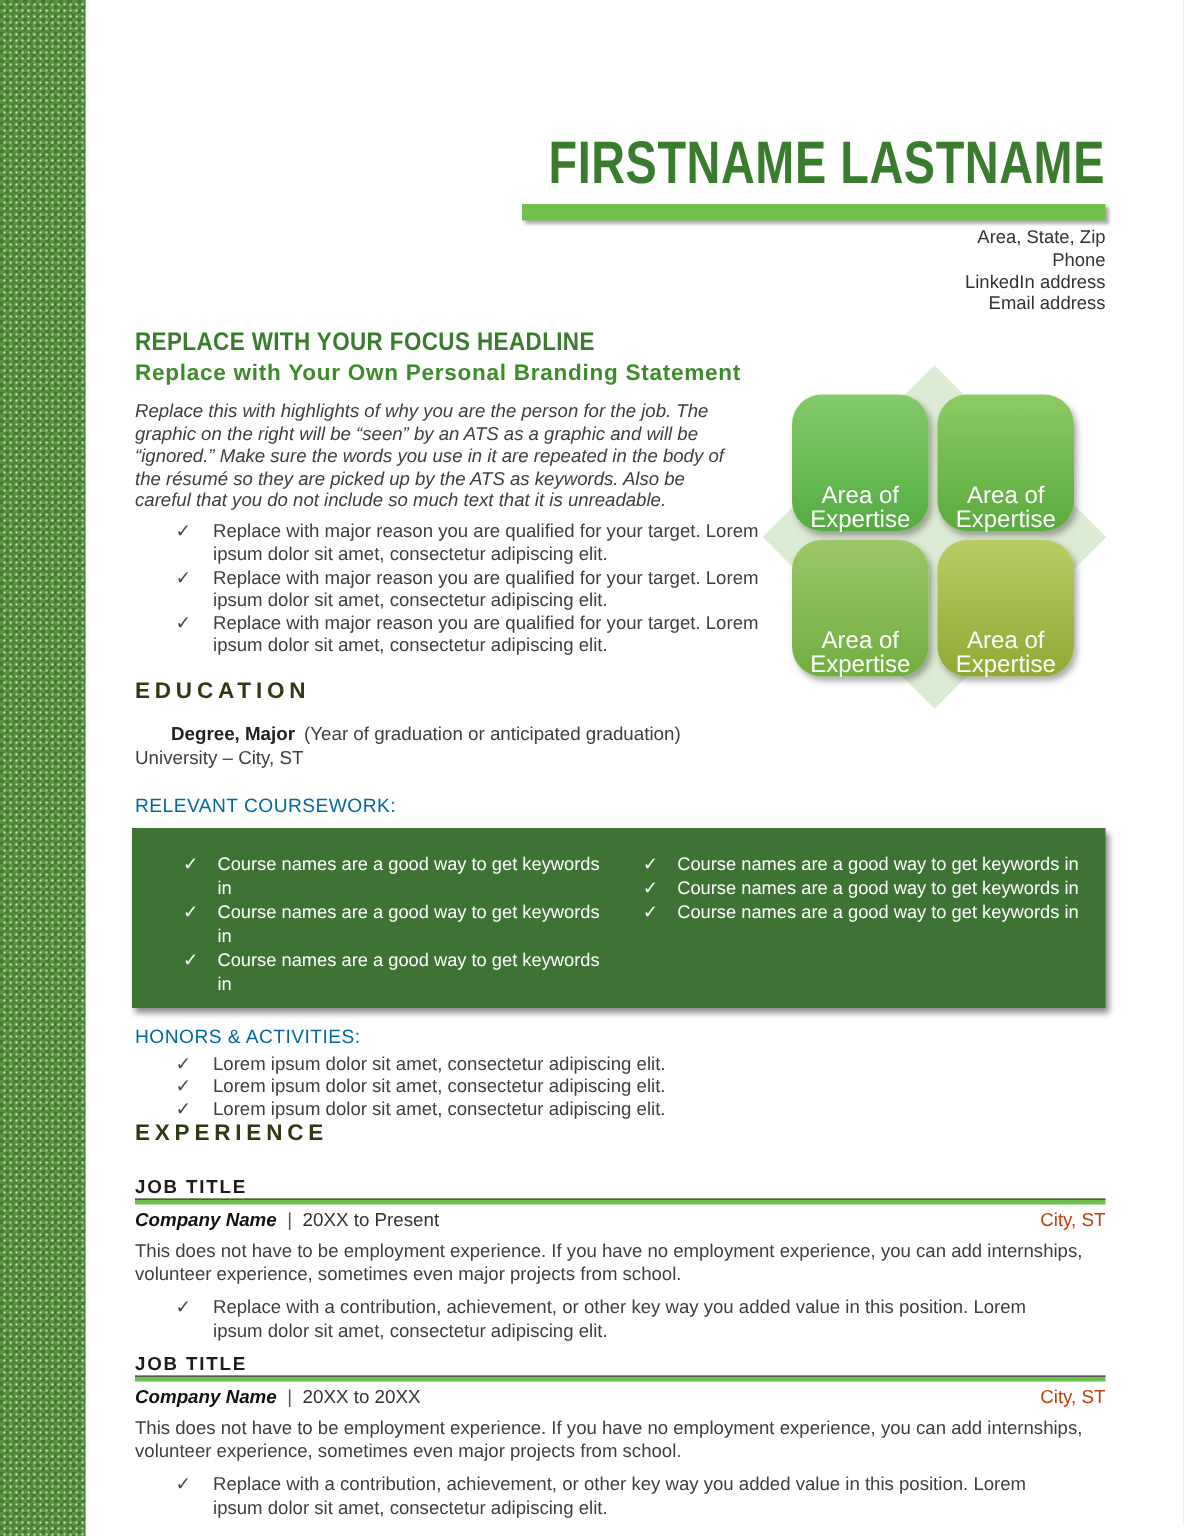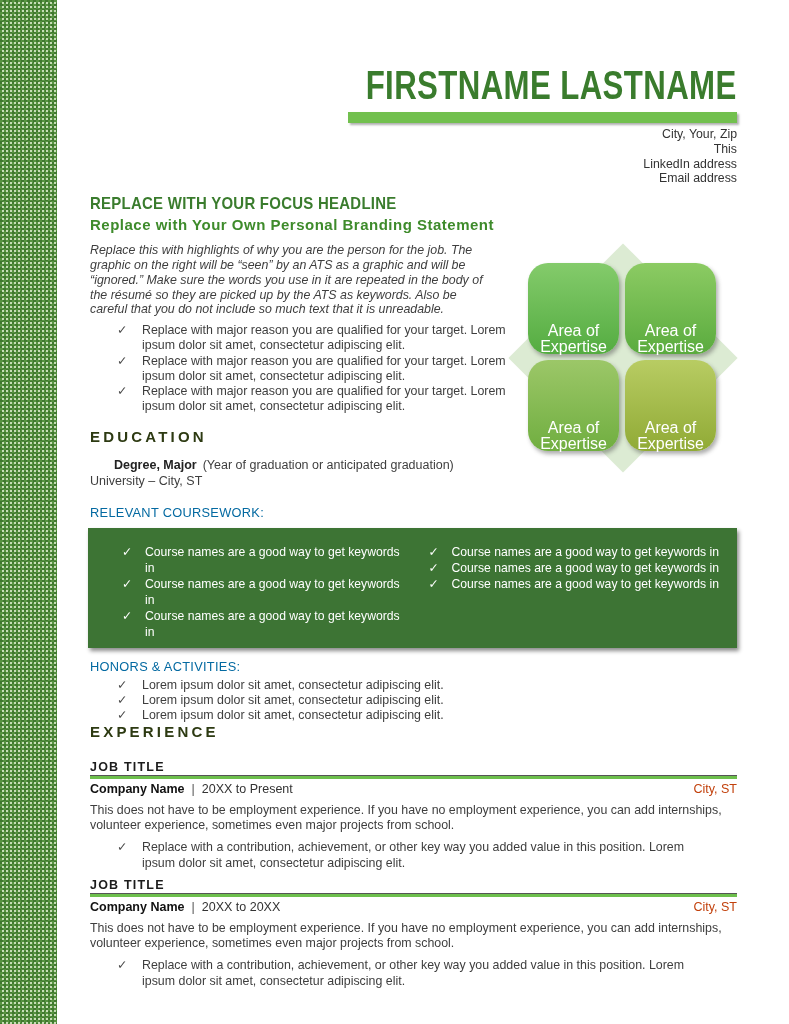--- a/index.html
+++ b/index.html
@@ -15,21 +15,21 @@
     background-image:
       radial-gradient(circle, rgba(222,238,206,0.85) 0.7px, transparent 1.1px),
       linear-gradient(45deg,#41792f 25%,transparent 25%,transparent 75%,#41792f 75%,#41792f),
       linear-gradient(45deg,#41792f 25%,transparent 25%,transparent 75%,#41792f 75%,#41792f);
     background-size:4px 4px,6px 6px,6px 6px;
     background-position:1px 1px,0 0,3px 3px;
   }
   .content{margin-left:57px;padding:0 52px 0 33px;position:relative;}
 
   
-  .header{padding-top:64px;text-align:right;}
+  .header{padding-top:88px;text-align:right;}
   .name{
     display:inline-block;margin:0;white-space:nowrap;
     font-size:40px;font-weight:bold;line-height:42px;letter-spacing:.5px;
     color:#3a7c2d;transform:scaleX(.78);transform-origin:100% 50%;
   }
   .name-bar{
     width:389px;height:11px;margin:6px 0 0 auto;background:#72c04e;
     box-shadow:2px 2px 2px rgba(110,110,110,.55);
   }
   .contact{margin-top:4px;font-size:12.3px;line-height:14.8px;color:#333;}
@@ -101,21 +101,21 @@
 
   
   .job{margin-top:7px;}
   .job.first{margin-top:19px;}
   .job-title{
     margin:0;font-size:12.5px;font-weight:bold;line-height:14px;
     color:#1c1c1c;letter-spacing:1.2px;
   }
   .job-rule{margin-top:1px;height:3px;background:#6dbf4c;border-top:1px solid #555;}
   .company-row{display:flex;margin-top:3px;font-size:12.5px;line-height:15px;align-items:baseline;}
-  .company-row .company{font-weight:bold;color:#111;}
+  .company-row .company{font-weight:bold;color:#111;font-style:italic;}
   .company-row .sep{margin:0 7px;color:#555;}
   .company-row .dates{color:#333;}
   .company-row .location{margin-left:auto;color:#c2410c;}
   .job-desc{margin:6px 0 0 0;font-size:12.4px;line-height:15px;}
   .job ul.checklist{margin-top:7px;width:612px;}
   .job ul.checklist li{line-height:15.5px;}
 </style>
 </head>
 <body>
 
@@ -139,22 +139,22 @@
         </div>
     </div>
   </div>
 
   <div class="content">
 
     <div class="header">
       <h1 class="name">FIRSTNAME LASTNAME</h1>
       <div class="name-bar"></div>
       <div class="contact">
-        <div>City, Your, Zip</div>
-        <div>This</div>
+        <div>Area, State, Zip</div>
+        <div>Phone</div>
         <div>LinkedIn address</div>
         <div>Email address</div>
       </div>
     </div>
 
     <div class="summary">
       <h2 class="headline">REPLACE WITH YOUR FOCUS HEADLINE</h2>
       <div class="branding">Replace with Your Own Personal Branding Statement</div>
       <p class="summary-body">Replace this with highlights of why you are the person for the job. The graphic on the right will be “seen” by an ATS as a graphic and will be “ignored.” Make sure the words you use in it are repeated in the body of the résumé so they are picked up by the ATS as keywords. Also be careful that you do not include so much text that it is unreadable.</p>
       <ul class="checklist">

